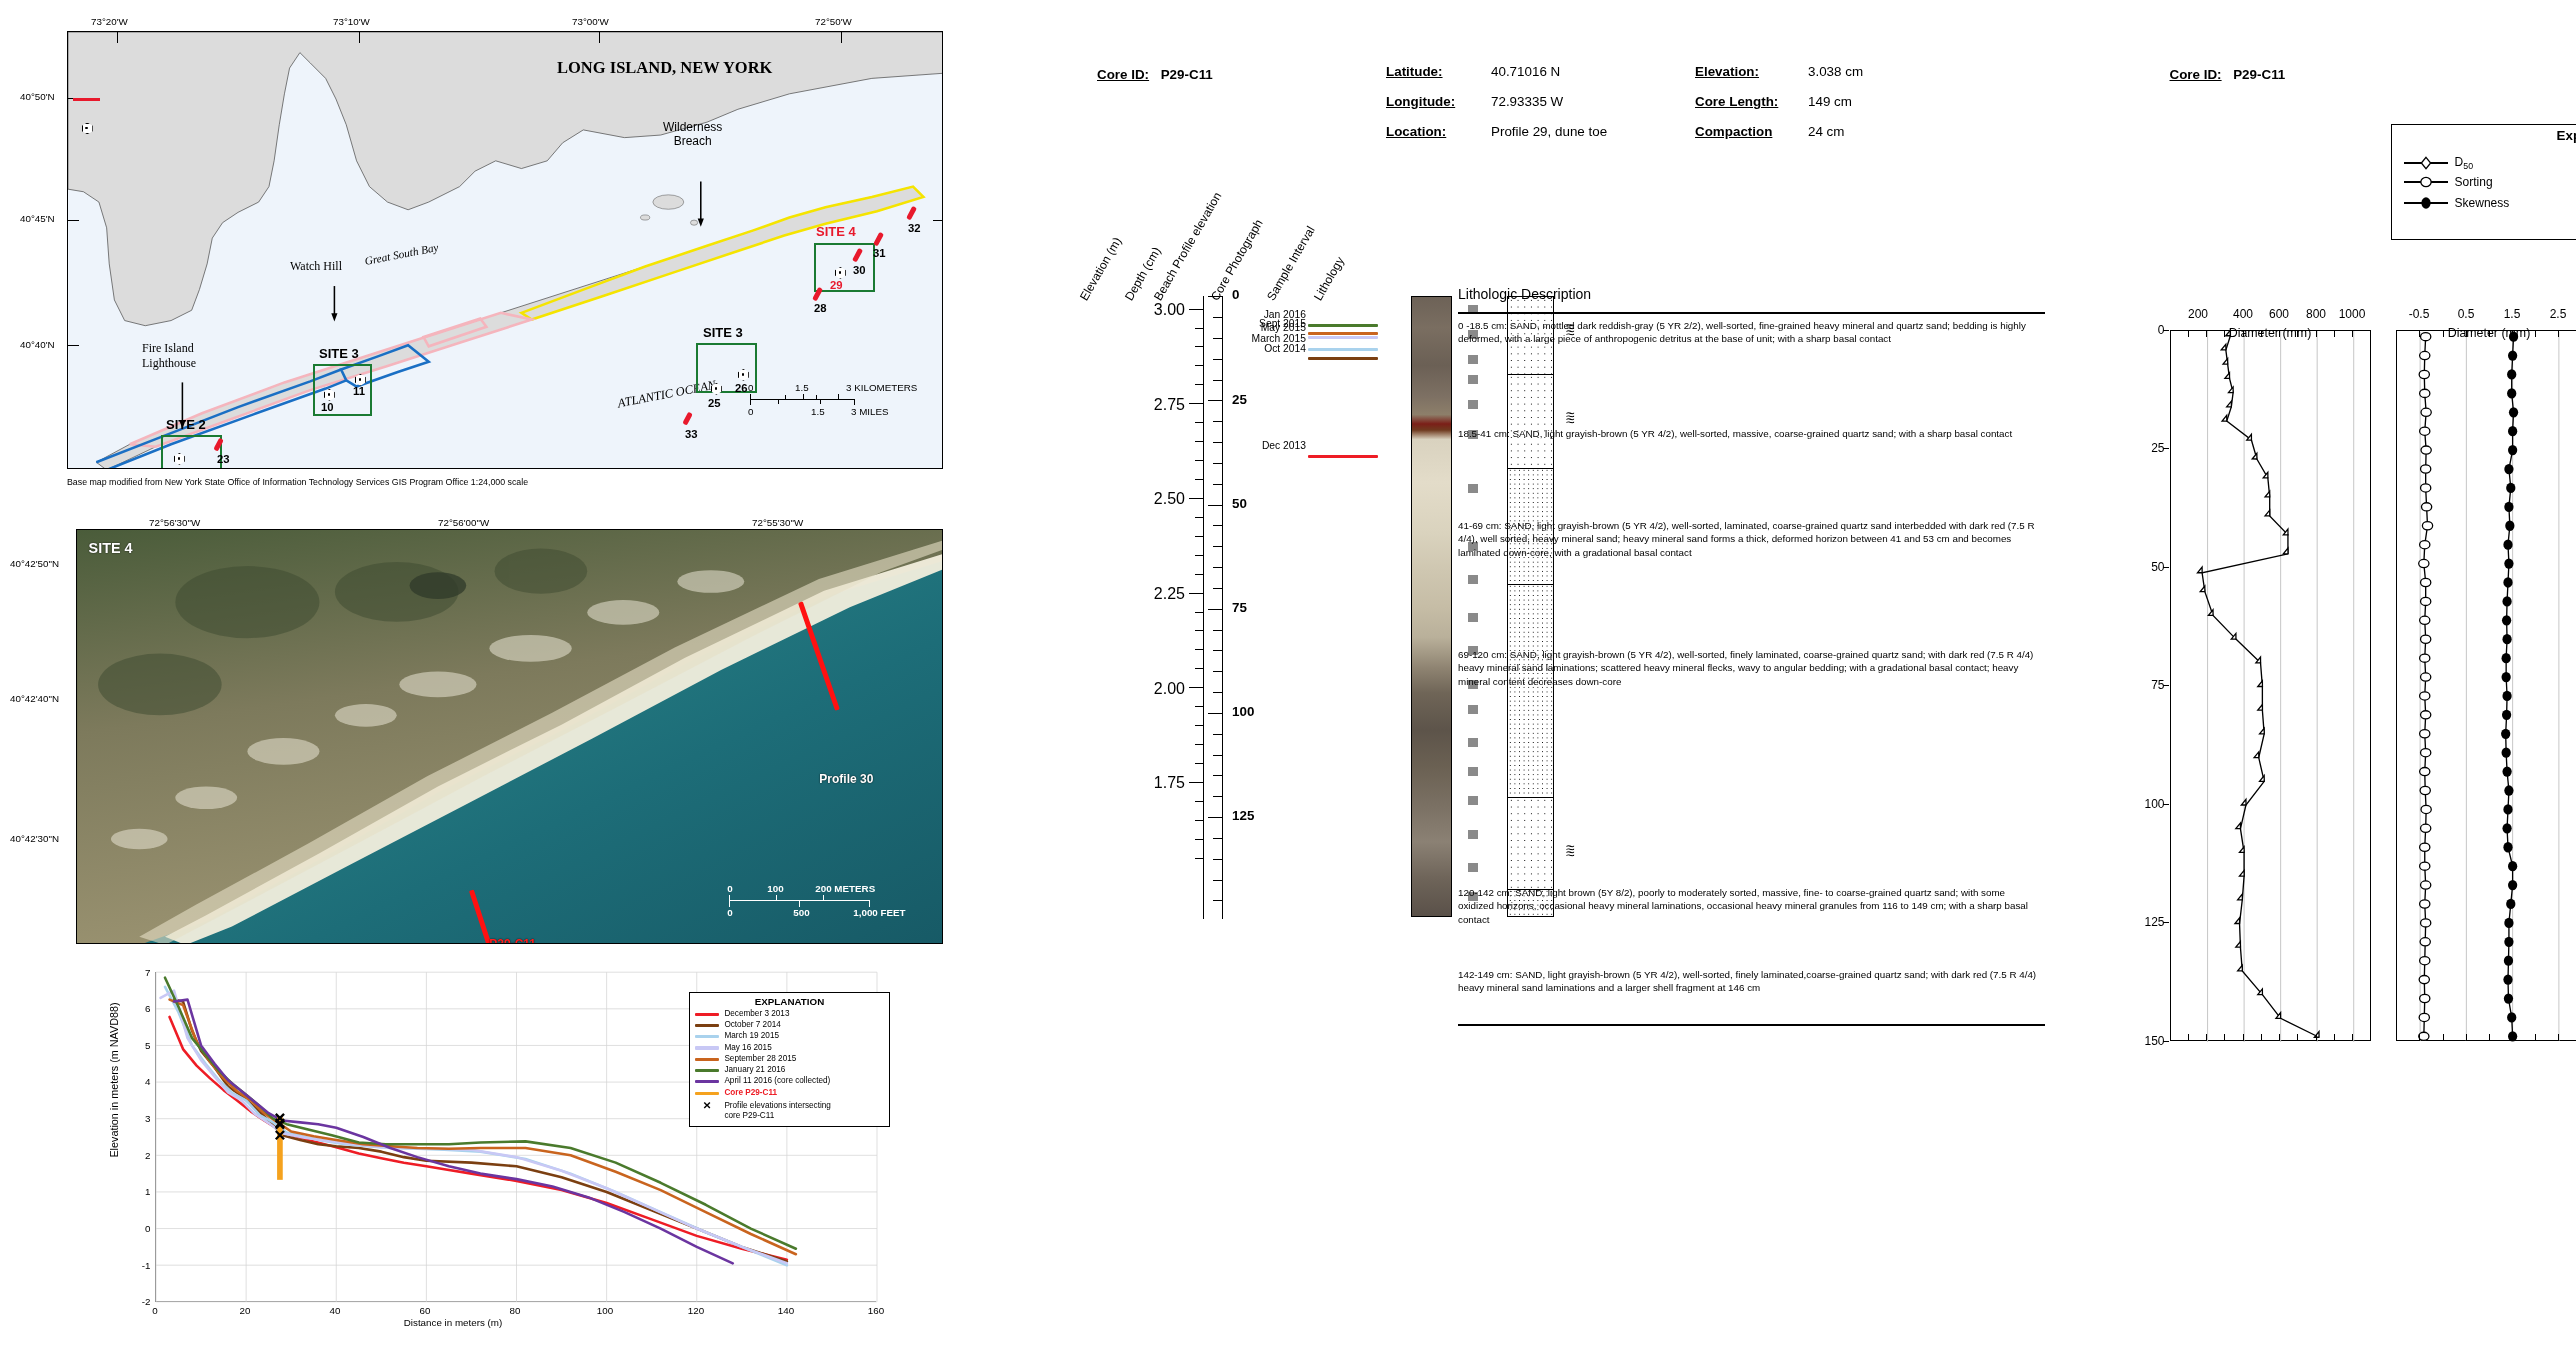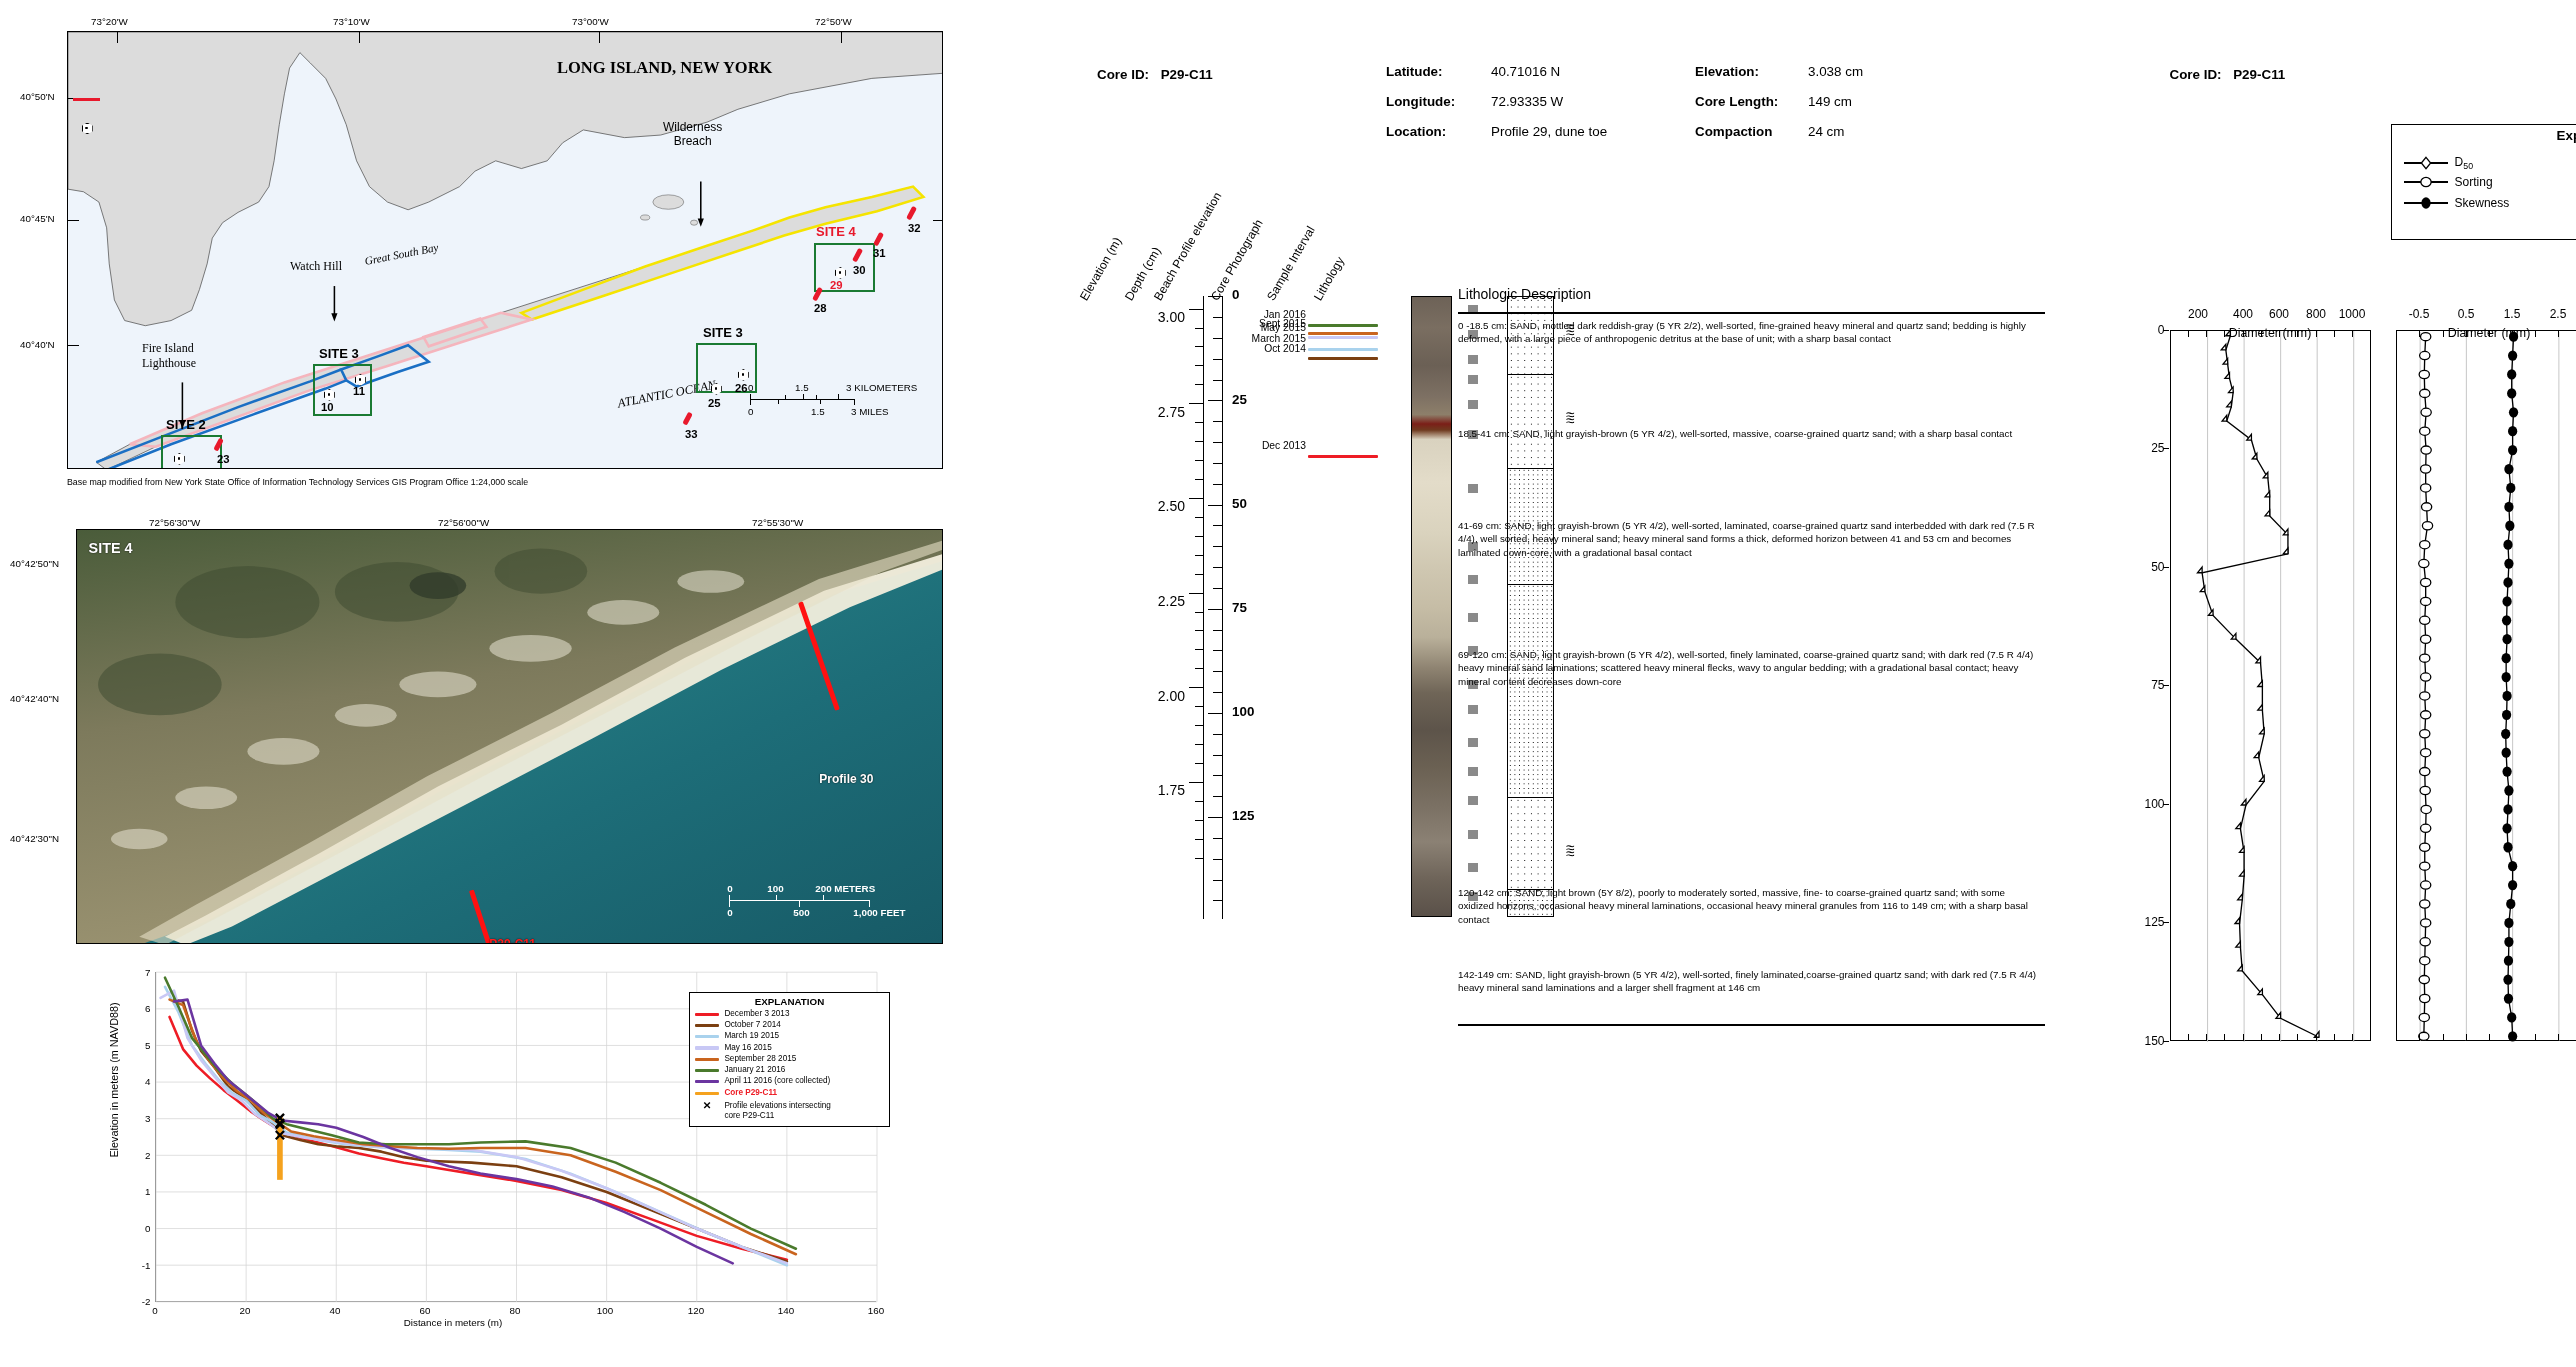--- a/index.html
+++ b/index.html
@@ -34,21 +34,21 @@
   .aerial-red{position:absolute;background:#ff1111;transform-origin:0 0;border-radius:1.5px;}
   
   #profile-panel{left:67px;top:956px;width:876px;height:407px;}
   #prof-plot{position:absolute;left:88px;top:15.5px;width:721px;height:330px;border-left:1px solid #777;border-bottom:1px solid #777;box-sizing:border-box;}
   #prof-legend{position:absolute;left:533px;top:20.6px;width:201px;background:#fff;border:1.5px solid #000;box-sizing:border-box;padding:3.1px 5.2px;}
   #prof-legend .lt{text-align:center;font-weight:bold;font-size:9.8px;margin-bottom:1.5px;}
   .plrow{display:flex;align-items:center;font-size:8.2px;line-height:10.8px;margin:0.5px 0;}
   .plline{width:24px;height:3.1px;margin-right:5.2px;flex:0 0 24px;border-radius:1px;}
   
   #mid-column{left:1097px;top:0;width:927px;height:1368px;}
-  .hdr-k{font-weight:bold;font-size:13.4px;}
+  .hdr-k{font-weight:bold;font-size:13.4px;text-decoration:underline;}
   .hdr-v{font-size:13.4px;}
   .rotlbl{position:absolute;font-size:12px;white-space:nowrap;transform:rotate(-60deg);transform-origin:0 100%;}
   #corephoto{position:absolute;border:1px solid #000;box-sizing:border-box;
      background:linear-gradient(180deg,
        #6d6257 0%, #7a6e61 5%, #6b6055 11%, #7d7063 16%,
        #8d7f6a 19%, #7b1f18 20.5%, #6f3a1f 21.5%,
        #d9d2bf 23%, #e3dcc9 30%, #dad3be 38%, #cfc7b1 44%,
        #c6bda6 50%, #b9b09a 55%, #8e8371 60%,
        #6f6557 64%, #5d544a 70%, #6b6153 76%,
        #7a7063 82%, #8b8174 88%, #6e6459 94%, #5a5149 100%);}
@@ -58,21 +58,21 @@
   .lithunit.sand{background-image:radial-gradient(#000 0.7px, transparent 0.7px);background-size:6.7px 6.7px;}
   .lithunit.sandfine{background-image:radial-gradient(#000 0.6px, transparent 0.6px);background-size:4.6px 4.6px;}
   .lithdiv{position:absolute;left:0;right:0;height:1px;background:#000;}
   .wavy{position:absolute;font-size:15.5px;line-height:6.2px;letter-spacing:-1px;}
   .lithdesc{position:absolute;font-size:9.8px;line-height:13.4px;width:582px;}
   .datelbl{position:absolute;font-size:10.3px;text-align:right;white-space:nowrap;}
   .dateline{position:absolute;height:2.6px;border-radius:1px;}
   .dtick{position:absolute;height:1px;background:#000;}
   .dnum{position:absolute;font-size:13.4px;font-weight:bold;}
   .etick{position:absolute;height:1px;background:#000;}
-  .enum{position:absolute;font-size:14px;margin-top:8px;}
+  .enum{position:absolute;font-size:16px;}
   
   #right-column{left:2154px;top:0;width:938px;height:1368px;}
   #grain-legend{position:absolute;left:237px;top:124px;width:407px;height:116px;border:1.5px solid #000;background:#fff;box-sizing:border-box;}
   #grain-legend .lt{text-align:center;font-weight:bold;font-size:13.4px;margin-top:3.1px;}
   .glrow{position:absolute;display:flex;align-items:center;font-size:12px;white-space:nowrap;}
   .glline{position:relative;width:44px;height:1.5px;margin-right:6.2px;}
   .glline i{position:absolute;left:0;top:0;width:100%;height:1.5px;}
   .glmark{position:absolute;left:50%;top:50%;transform:translate(-50%,-50%);}
   .plotbox{position:absolute;border:1px solid #000;box-sizing:border-box;background:#fff;}
   .xtk{position:absolute;top:-5.7px;width:1px;height:5.7px;background:#000;}

